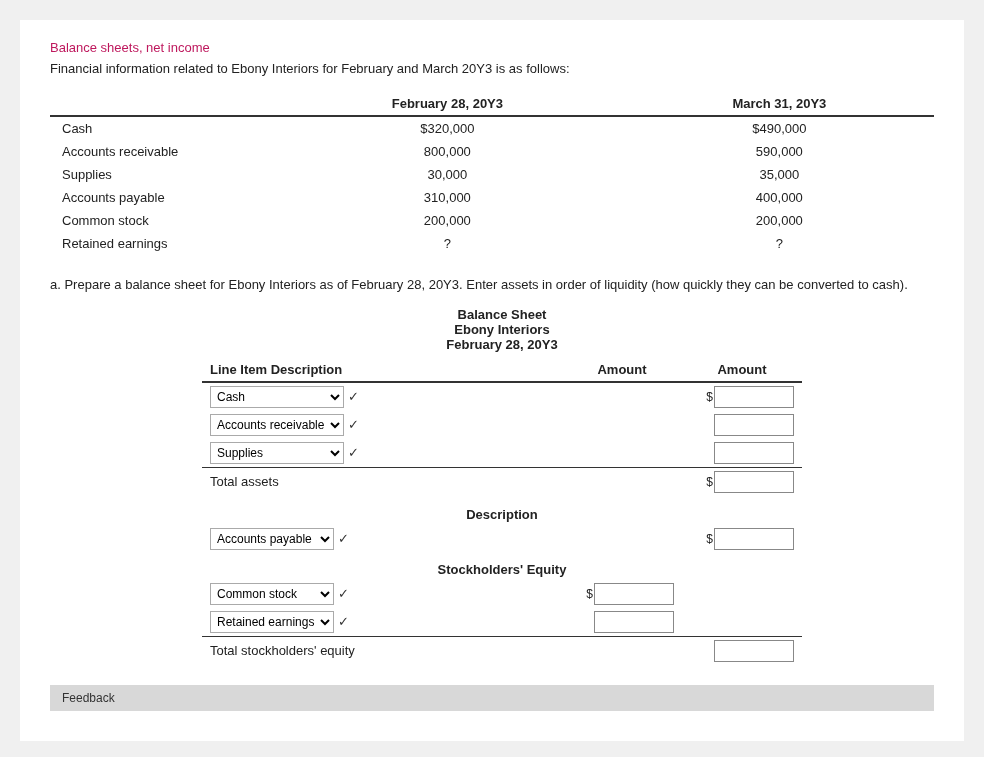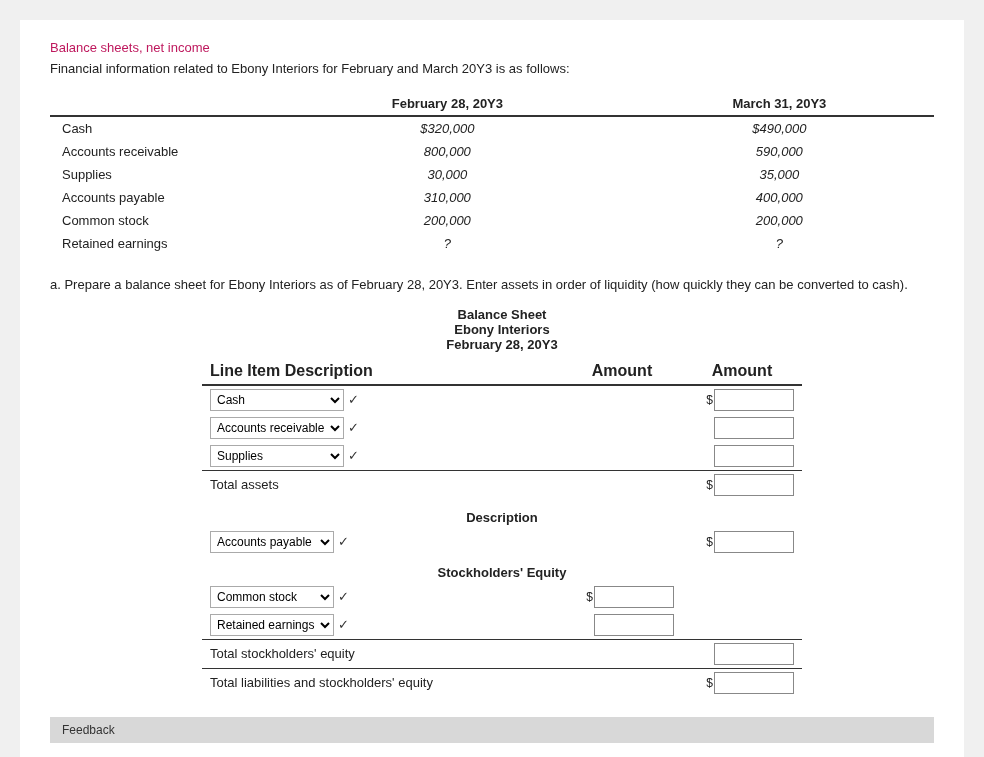--- a/index.html
+++ b/index.html
@@ -42,21 +42,20 @@
     .fin-table td {
       padding: 4px 12px;
       font-size: 13px;
     }
     .fin-table td.label {
       width: 220px;
       text-align: left;
     }
     .fin-table td.value {
       text-align: center;
-      font-style: italic;
     }
     .fin-table thead tr th:first-child {
       width: 220px;
     }
     .fin-table thead tr {
       border-bottom: 2px solid #333;
     }
     .fin-table tbody tr:first-child td {
       border-top: 1px solid #ccc;
     }
@@ -81,21 +80,21 @@
       font-weight: bold;
     }
 
     .bs-table {
       width: 100%;
       max-width: 600px;
       border-collapse: collapse;
       margin: 0 auto;
     }
     .bs-table th {
-      font-size: 16px;
+      font-size: 13px;
       font-weight: bold;
       text-align: center;
       padding: 4px 8px;
       border-bottom: 2px solid #333;
     }
     .bs-table th.label-col {
       text-align: left;
     }
     .bs-table td {
       padding: 3px 8px;
@@ -382,30 +381,20 @@
         </tr>
 
         <tr class="total-row">
           <td>Total stockholders' equity</td>
           <td class="amount-cell"></td>
           <td class="amount2-cell">
             <input type="text" class="input-box" value="" style="">
           </td>
         </tr>
 
-        <tr class="total-row">
-          <td>Total liabilities and stockholders' equity</td>
-          <td class="amount-cell"></td>
-          <td class="amount2-cell">
-            <div class="input-wrapper">
-              <span class="dollar-prefix">$</span>
-              <input type="text" class="input-box" value="" style="">
-            </div>
-          </td>
-        </tr>
       </tbody>
     </table>
   </div>
 
   <div class="feedback-bar">
     <span>Feedback</span>
   </div>
 
 </div>
 

